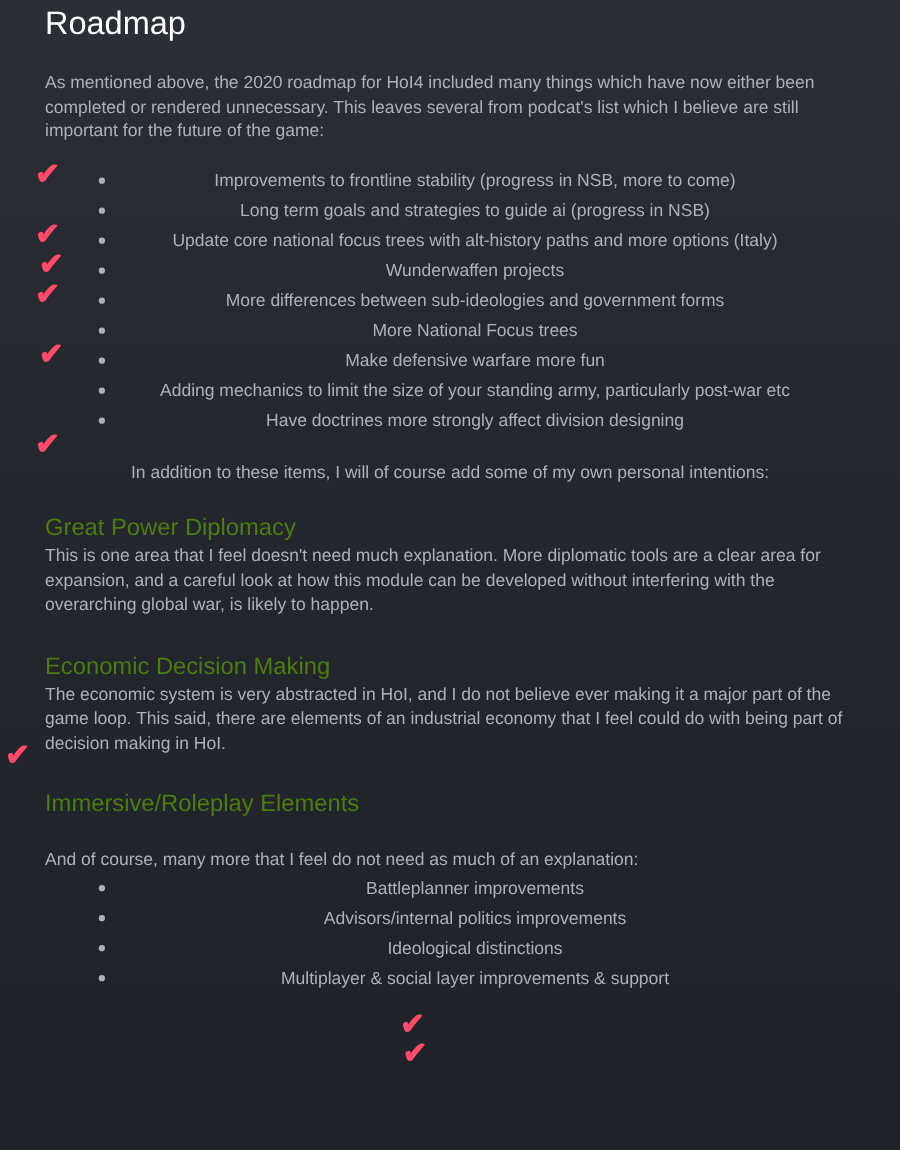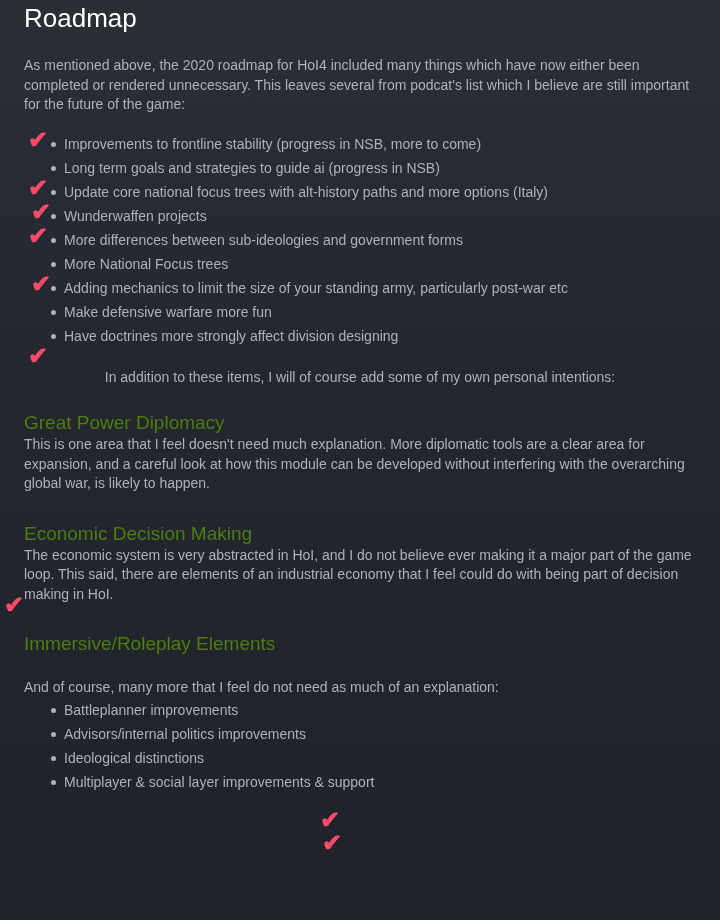--- a/index.html
+++ b/index.html
@@ -1,21 +1,21 @@
 <!DOCTYPE html>
 <html><head>
 <meta charset="utf-8">
 <style>
   html,body{margin:0;padding:0;}
   body{width:720px;height:920px;overflow:hidden;background:linear-gradient(180deg,#2b2e35 0%,#24272e 40%,#1f2228 100%);font-family:"Liberation Sans",sans-serif;color:#acb2b8;position:relative;}
-  .wrap{padding:0 24px;}
+  .wrap{padding:0 36px;}
   h1{margin:0;padding-top:2px;font-size:26px;font-weight:normal;color:#ffffff;line-height:32px;}
   p{margin:0;font-size:14px;line-height:19.5px;}
   .p1{margin-top:22px;}
-  ul{margin:0;padding:0;list-style:none;}
+  ul{margin:16px;padding:0;list-style:none;text-align:center;}
   ul.main{margin-top:17px;}
   ul li{position:relative;padding-left:40px;font-size:14px;line-height:24px;}
   ul li::before{content:"";position:absolute;left:27px;top:10px;width:5px;height:5px;border-radius:50%;background:#acb2b8;}
   .check{position:absolute;color:#ff4a6a;font-size:24px;line-height:24px;font-weight:bold;}
   h2{margin:0;font-size:19px;font-weight:normal;color:#4d7c0f;line-height:24px;}
   .p2{margin-top:20px;text-align:center;}
   .s1{margin-top:24px;}
   .s2{margin-top:28px;}
   .s3{margin-top:28px;}
   .p3{margin-top:22px;}
@@ -28,22 +28,22 @@
   <h1>Roadmap</h1>
   <p class="p1">As mentioned above, the 2020 roadmap for HoI4 included many things which have now either been completed or rendered unnecessary. This leaves several from podcat's list which I believe are still important for the future of the game:</p>
 
   <ul class="main">
     <li><span>Improvements to frontline stability (progress in NSB, more to come)</span></li>
     <li><span>Long term goals and strategies to guide ai (progress in NSB)</span></li>
     <li><span>Update core national focus trees with alt-history paths and more options (Italy)</span></li>
     <li><span>Wunderwaffen projects</span></li>
     <li><span>More differences between sub-ideologies and government forms</span></li>
     <li><span>More National Focus trees</span></li>
+    <li><span>Make defensive warfare more fun</span></li>
     <li><span>Adding mechanics to limit the size of your standing army, particularly post-war etc</span></li>
-    <li><span>Make defensive warfare more fun</span></li>
     <li><span>Have doctrines more strongly affect division designing</span></li>
   </ul>
 
   <p class="p2">In addition to these items, I will of course add some of my own personal intentions:</p>
 
   <h2 class="s1">Great Power Diplomacy</h2>
   <p>This is one area that I feel doesn't need much explanation. More diplomatic tools are a clear area for expansion, and a careful look at how this module can be developed without interfering with the overarching global war, is likely to happen.</p>
 
   <h2 class="s2">Economic Decision Making</h2>
   <p>The economic system is very abstracted in HoI, and I do not believe ever making it a major part of the game loop. This said, there are elements of an industrial economy that I feel could do with being part of decision making in HoI.</p>

